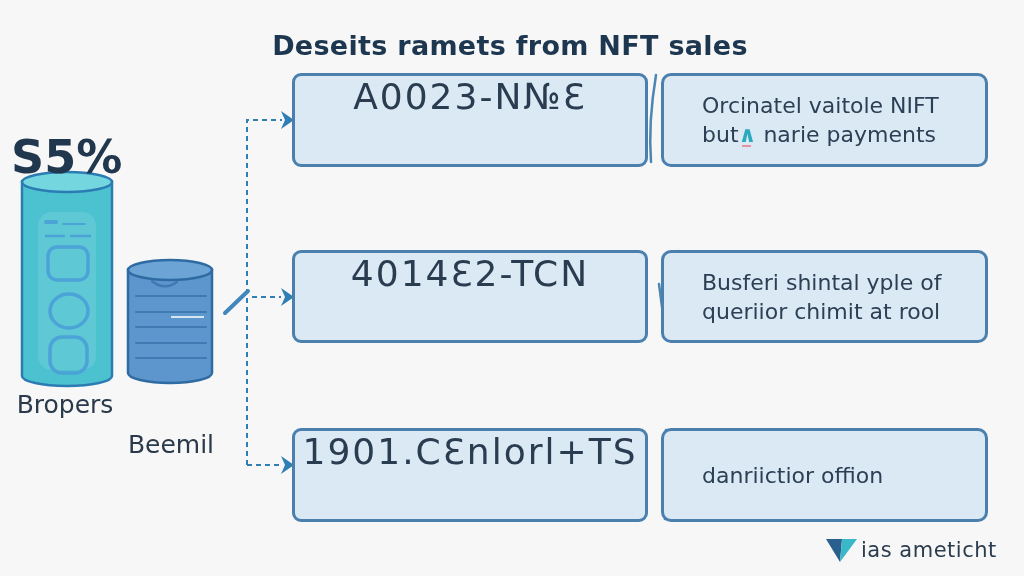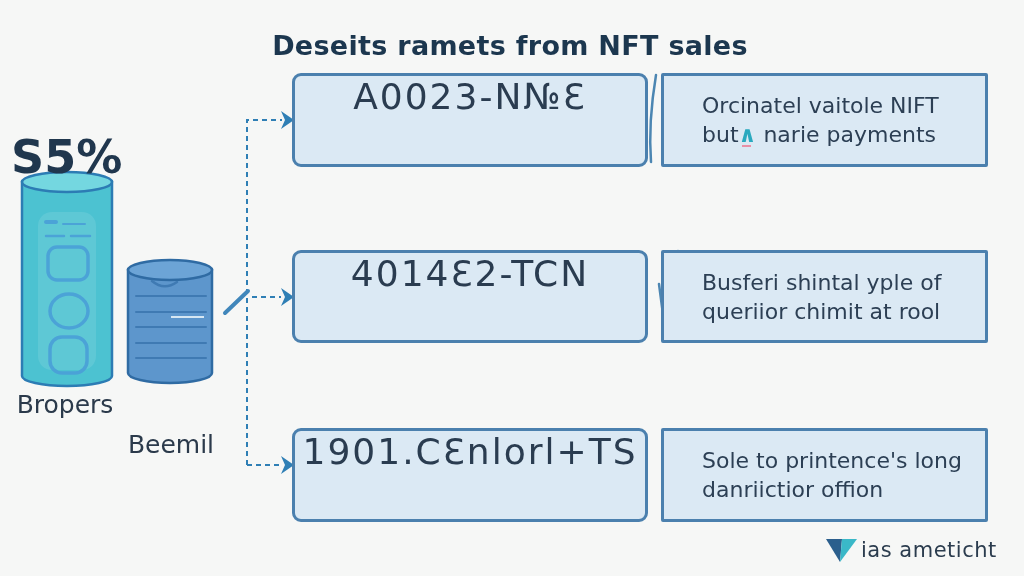--- a/index.html
+++ b/index.html
@@ -31,21 +31,21 @@
   .name-2 { left:110px; top:390px;margin-top:40px; }
 
   .code-box {
     position:absolute; left:292px; width:356px; box-sizing:border-box;
     background:#dbe9f4; border:3px solid #4b80ae; border-radius:9px;
     display:flex; align-items:flex-start; justify-content:center;
     font-size:36px; color:#2a3c50; letter-spacing:2px;
   }
   .desc-box {
     position:absolute; left:661px; width:327px; box-sizing:border-box;
-    background:#dbe9f4; border:3px solid #4b80ae; border-radius:2px;
+    background:#dbe9f4; border:3px solid #4b80ae; border-radius:10px;
     display:flex; flex-direction:column; justify-content:center;
     padding-left:38px; font-size:22px; font-weight:500;
     color:#2c3f54; line-height:29px;
   }
   .row-1 { top:73px;  height:94px; }
   .row-2 { top:250px; height:93px; }
   .row-3 { top:428px; height:94px; }
 
   .caret { color:#2aa9bf; font-weight:700; position:relative; }
   .caret:not(:empty)::after {
@@ -136,19 +136,18 @@
   </div>
   <div class="desc-box row-2">
     <span>Busferi shintal yple of</span>
     <span><span>queriior chimit at rool</span><span class="caret"></span><span></span></span>
   </div>
 
   <div class="code-box row-3">
     <span>1901.CƐnlorl+TS</span>
   </div>
   <div class="desc-box row-3">
-    <span>Sole to printence's long</span>
     <span><span>danriictior offion</span><span class="caret"></span><span></span></span>
   </div>
 
   <div class="logo-text">ias ameticht</div>
 
 </div>
 
 </body></html>

